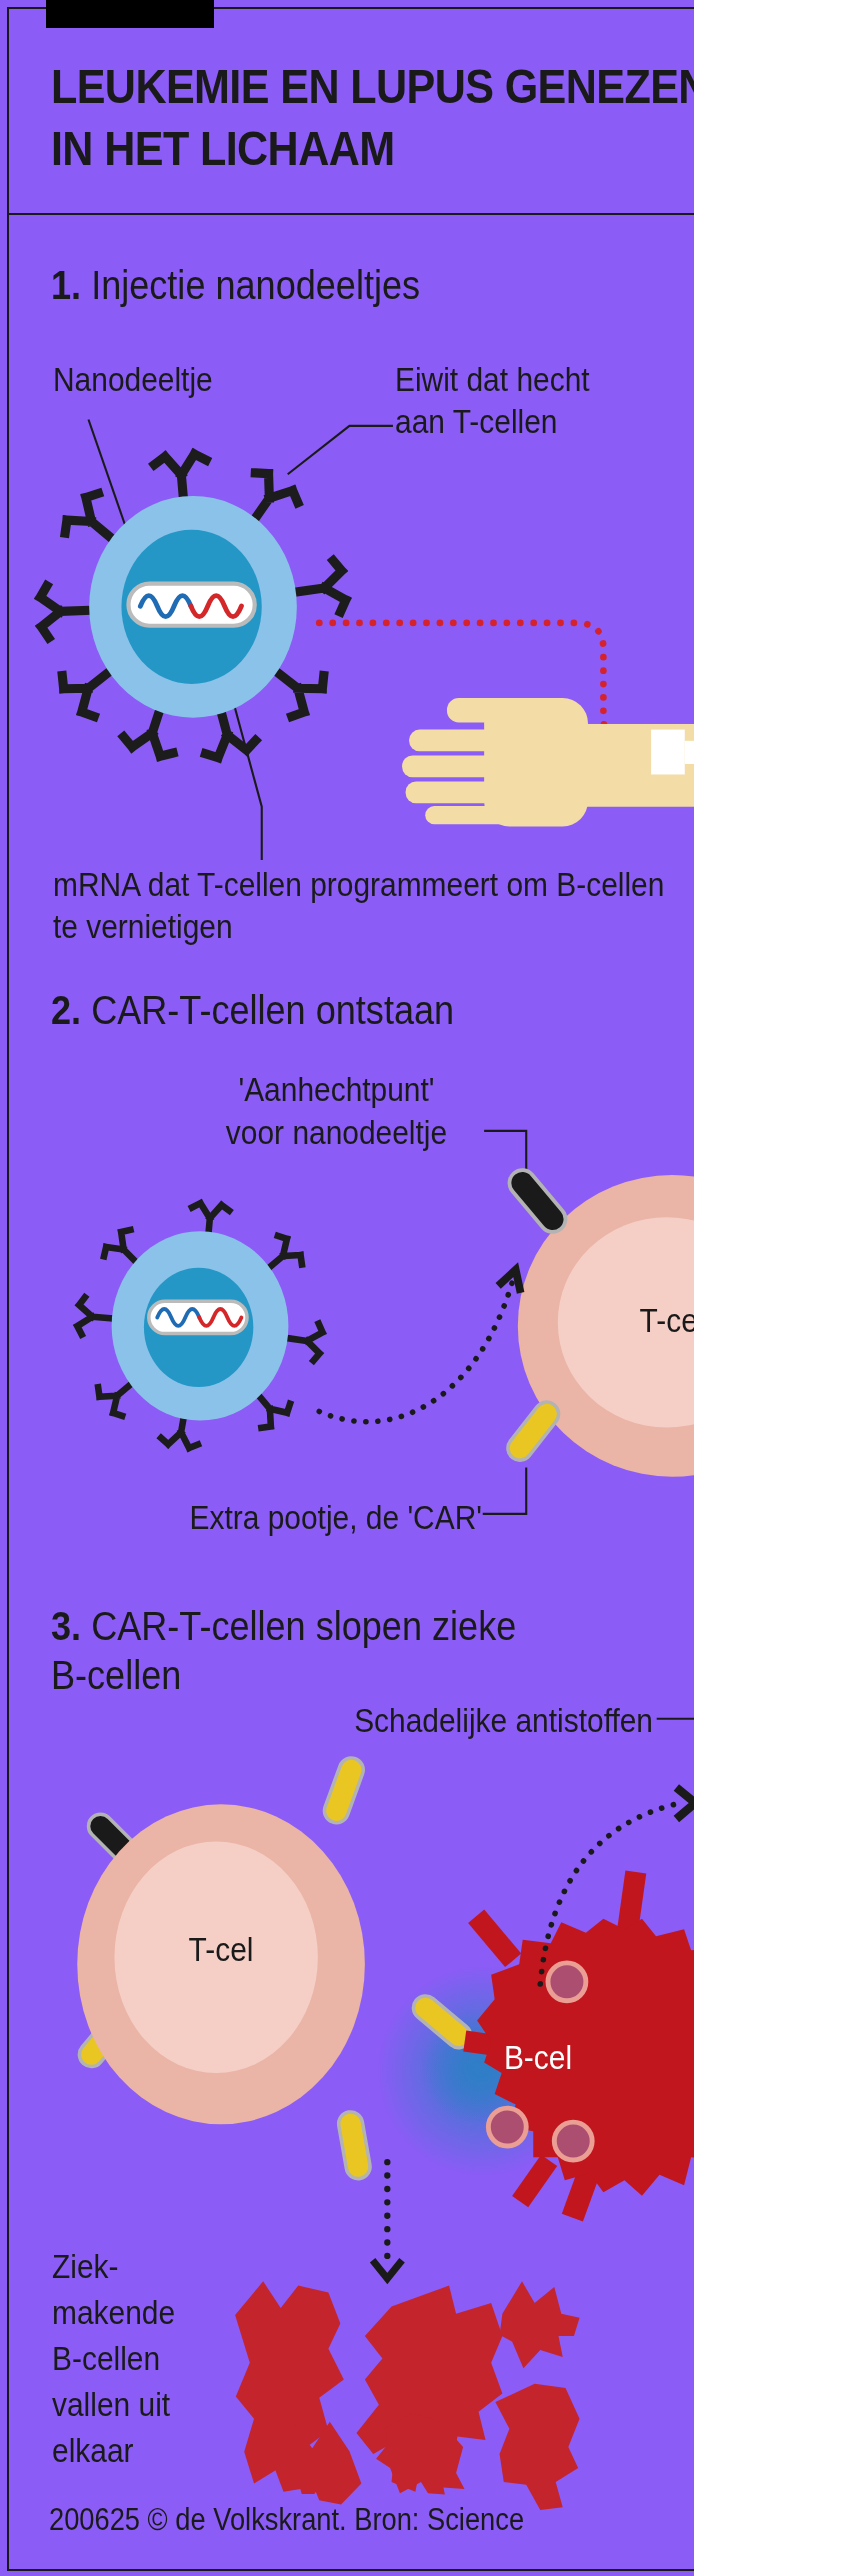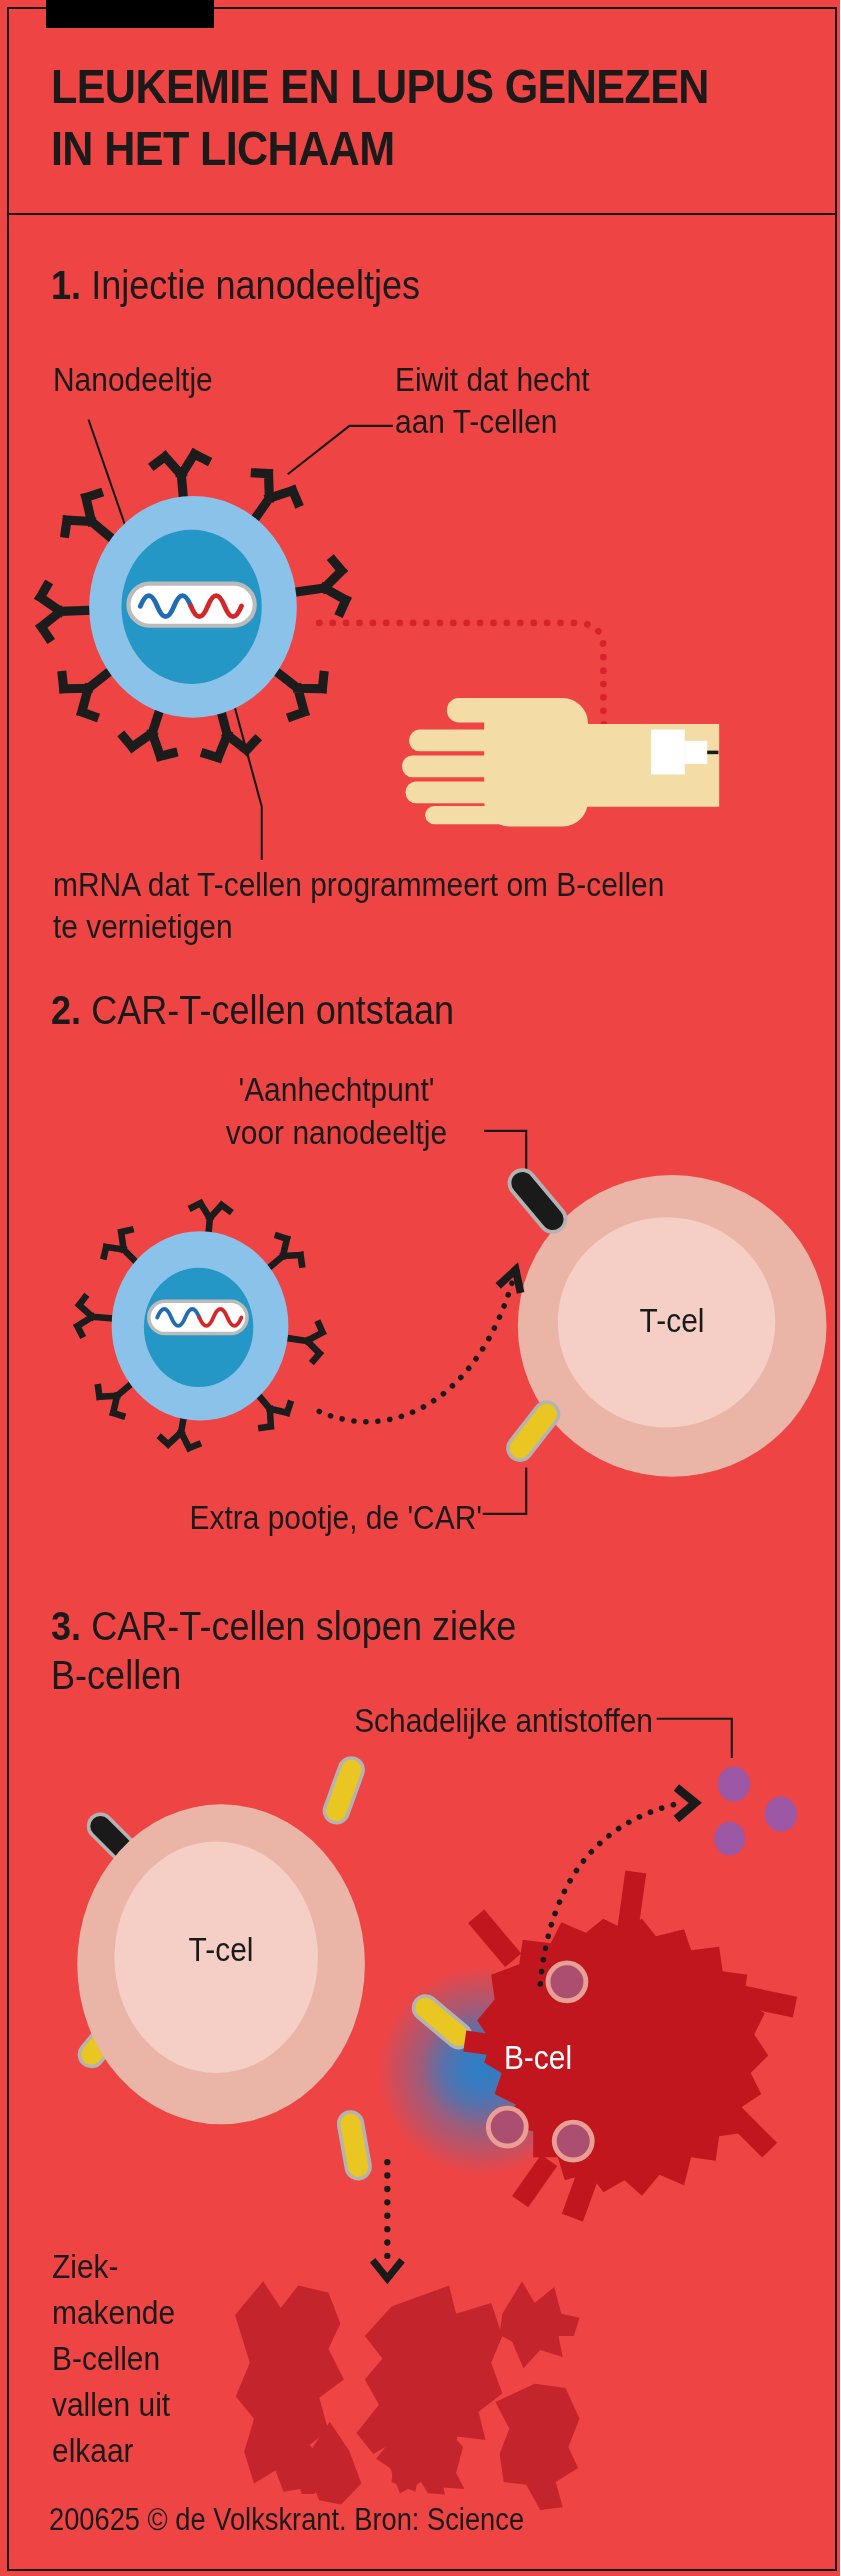--- a/index.html
+++ b/index.html
@@ -1,16 +1,16 @@
 <!DOCTYPE html>
 <html style="font-size:11.2px"><head>
 <meta charset="utf-8">
 <style>
   html,body{margin:0;padding:0;background:#ffffff;}
-  #stage{position:relative;width:840px;height:2576px;background:#ef4444;overflow:hidden;
+  #stage{position:relative;width:694px;height:2576px;background:#8b5cf6;overflow:hidden;
          font-family:"Liberation Sans",sans-serif;color:#1a1a1a;}
   .abs{position:absolute;}
   .txt{white-space:nowrap;color:#1a1a1a;}
   .cond-l{transform:scaleX(.88);transform-origin:0 0;}
   .cond-c{transform:scaleX(.88);transform-origin:50% 0;}
   .cond-r{transform:scaleX(.88);transform-origin:100% 0;}
   .title{font-size:49px;font-weight:700;line-height:62px;letter-spacing:-0.7px;}
   .h{font-size:41px;line-height:49px;}
   .h .num{font-weight:700;}
   .lbl{font-size:34px;line-height:42px;}

